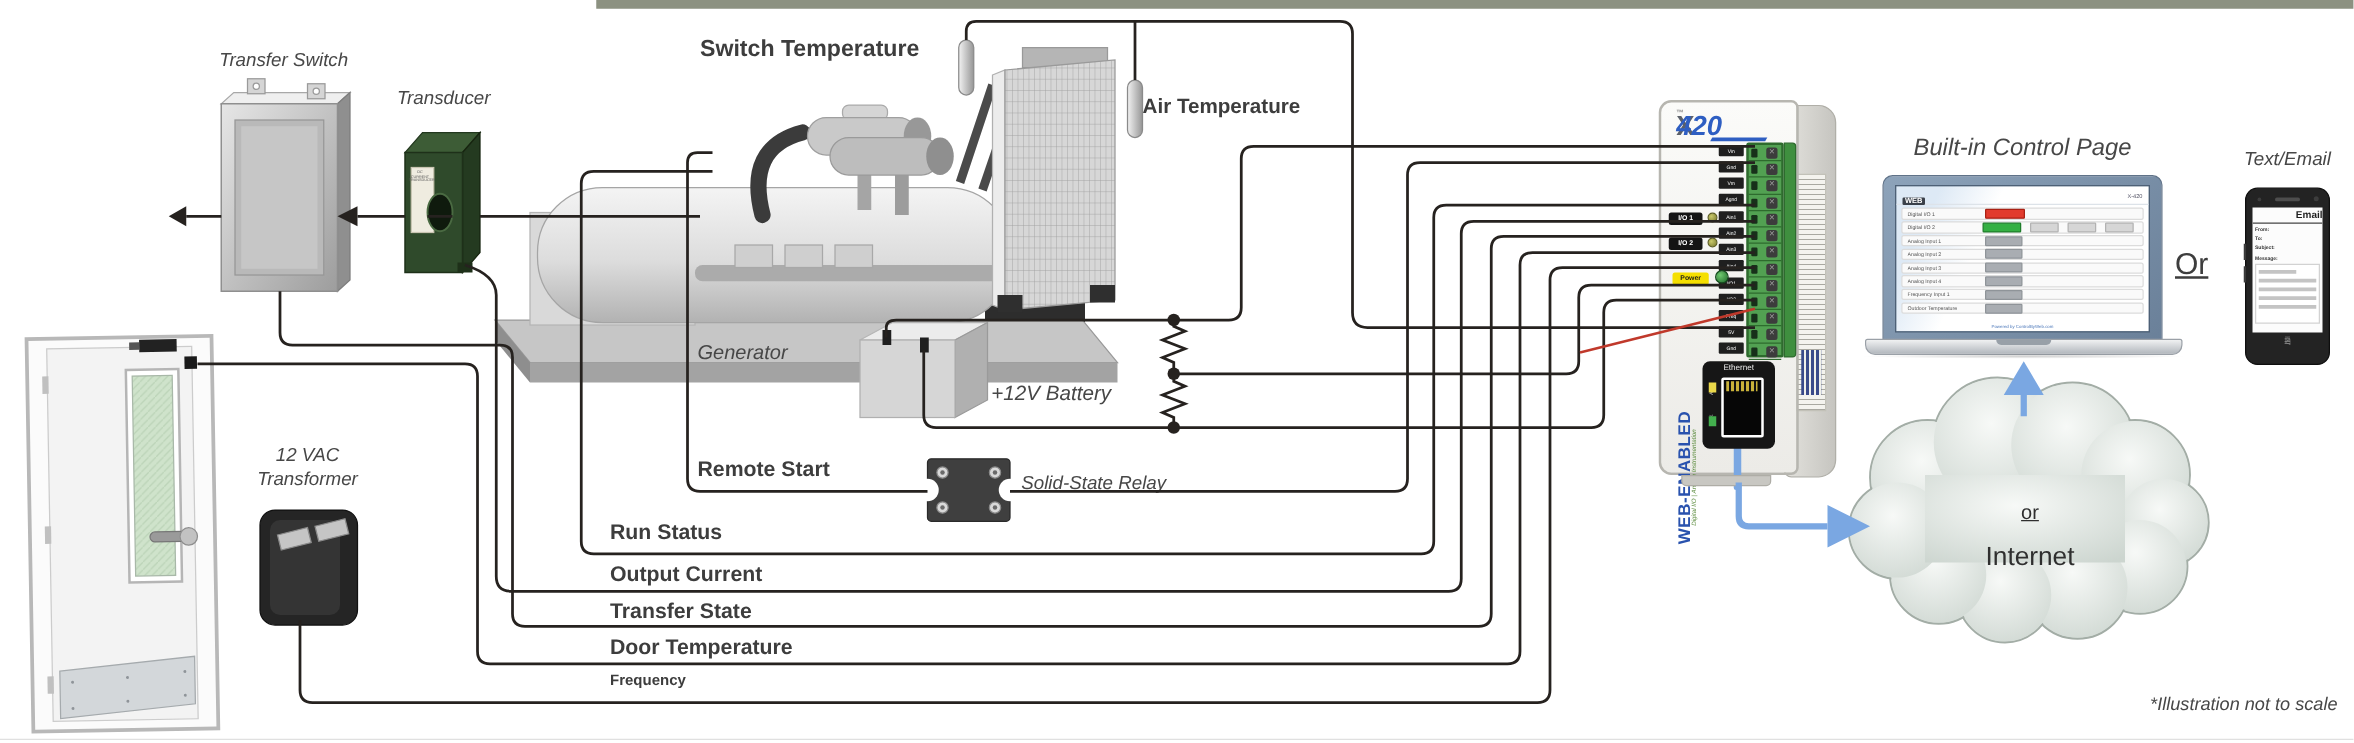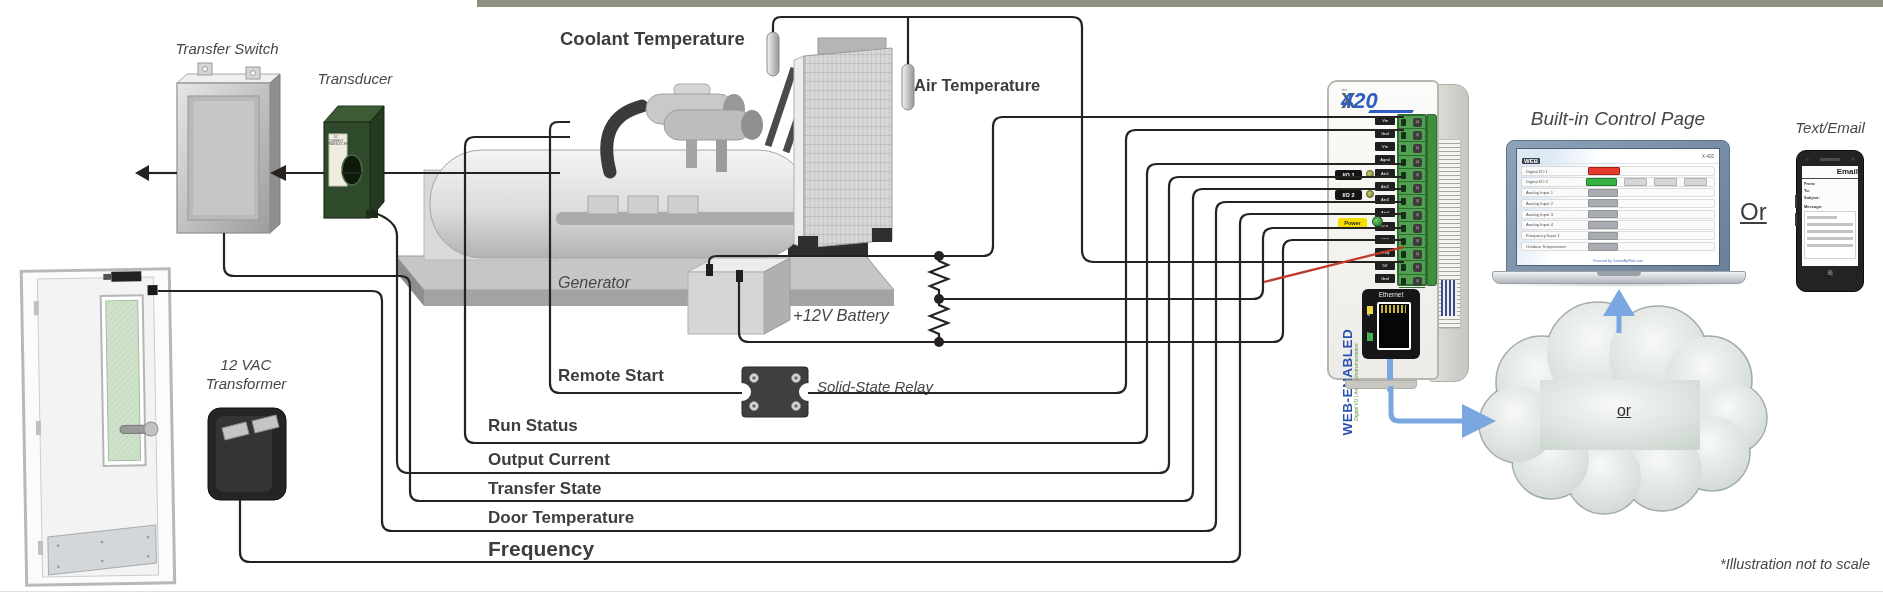--- a/index.html
+++ b/index.html
@@ -109,21 +109,21 @@
   .t-coolant{left:560px;top:28px;font-size:18.5px;}
   .t-air{left:914px;top:76px;font-size:16.5px;}
   .t-generator{left:558px;top:274px;font-size:16px;}
   .t-battery{left:793px;top:306px;font-size:16.5px;}
   .t-remote{left:558px;top:366px;font-size:17px;}
   .t-ssr{left:817px;top:378px;font-size:15px;}
   .t-run{left:488px;top:416px;font-size:17px;}
   .t-outc{left:488px;top:450px;font-size:17px;}
   .t-trstate{left:488px;top:479px;font-size:17px;}
   .t-doorm{left:488px;top:508px;font-size:17px;}
-  .t-freq{left:488px;top:537px;font-size:21px;}
+  .t-freq{left:488px;top:537px;font-size:12px;}
   .t-xfmr1{left:166px;top:356px;width:160px;font-size:15px;}
   .t-xfmr2{left:166px;top:375px;width:160px;font-size:15px;}
   .t-bicp{left:1508px;top:108px;width:220px;font-size:19px;}
   .t-textemail{left:1778px;top:119px;width:104px;font-size:15px;}
   .t-or{left:1740px;top:198px;font-size:24px;color:#3d3d3d;text-decoration:underline;white-space:nowrap;}
   .t-cloud1{left:1520px;top:366px;width:208px;font-size:21px;color:#2f2f2f;}
   .t-cloud2{left:1520px;top:402px;width:208px;font-size:16px;color:#2f2f2f;text-decoration:underline;}
   .t-cloud3{left:1520px;top:434px;width:208px;font-size:21px;color:#2f2f2f;}
   .t-foot{left:1625px;top:556px;width:245px;font-size:14.5px;text-align:right;}
   .t-xdcr-sm{left:327px;top:136px;width:18px;font-size:3px;line-height:3.5px;color:#555;text-align:center;z-index:2;}
@@ -304,37 +304,38 @@
       </g>
     </g>
   </svg>
 
   <div class="html-layer">
     <div class="abs topbar"></div>
     <div class="abs botline"></div>
 
     <div class="abs lbl-i ctr t-transfer">Transfer Switch</div>
     <div class="abs lbl-i ctr t-transducer">Transducer</div>
-    <div class="abs lbl-b t-coolant">Coolant Temperature</div>
+    <div class="abs lbl-b t-coolant">Switch Temperature</div>
     <div class="abs lbl-b t-air">Air Temperature</div>
     <div class="abs lbl-i t-generator">Generator</div>
     <div class="abs lbl-i t-battery">+12V Battery</div>
     <div class="abs lbl-b t-remote">Remote Start</div>
     <div class="abs lbl-i t-ssr">Solid-State Relay</div>
     <div class="abs lbl-b t-run">Run Status</div>
     <div class="abs lbl-b t-outc">Output Current</div>
     <div class="abs lbl-b t-trstate">Transfer State</div>
     <div class="abs lbl-b t-doorm">Door Temperature</div>
     <div class="abs lbl-b t-freq">Frequency</div>
     <div class="abs lbl-i ctr t-xfmr1">12 VAC</div>
     <div class="abs lbl-i ctr t-xfmr2">Transformer</div>
     <div class="abs lbl-i ctr t-bicp">Built-in Control Page</div>
     <div class="abs lbl-i ctr t-textemail">Text/Email</div>
     <div class="abs t-or">Or</div>
     <div class="abs ctr t-cloud2">or</div>
+    <div class="abs ctr t-cloud3">Internet</div>
     <div class="abs lbl-i t-foot">*Illustration not to scale</div>
     <div class="abs t-xdcr-sm">DC CURRENT TRANSDUCER</div>
 
     <div class="abs x420">
       <div class="x420-side">
         <div class="x420-sticker">
             <div class="bars"></div>
           </div>
       </div>
       <div class="x420-face">

